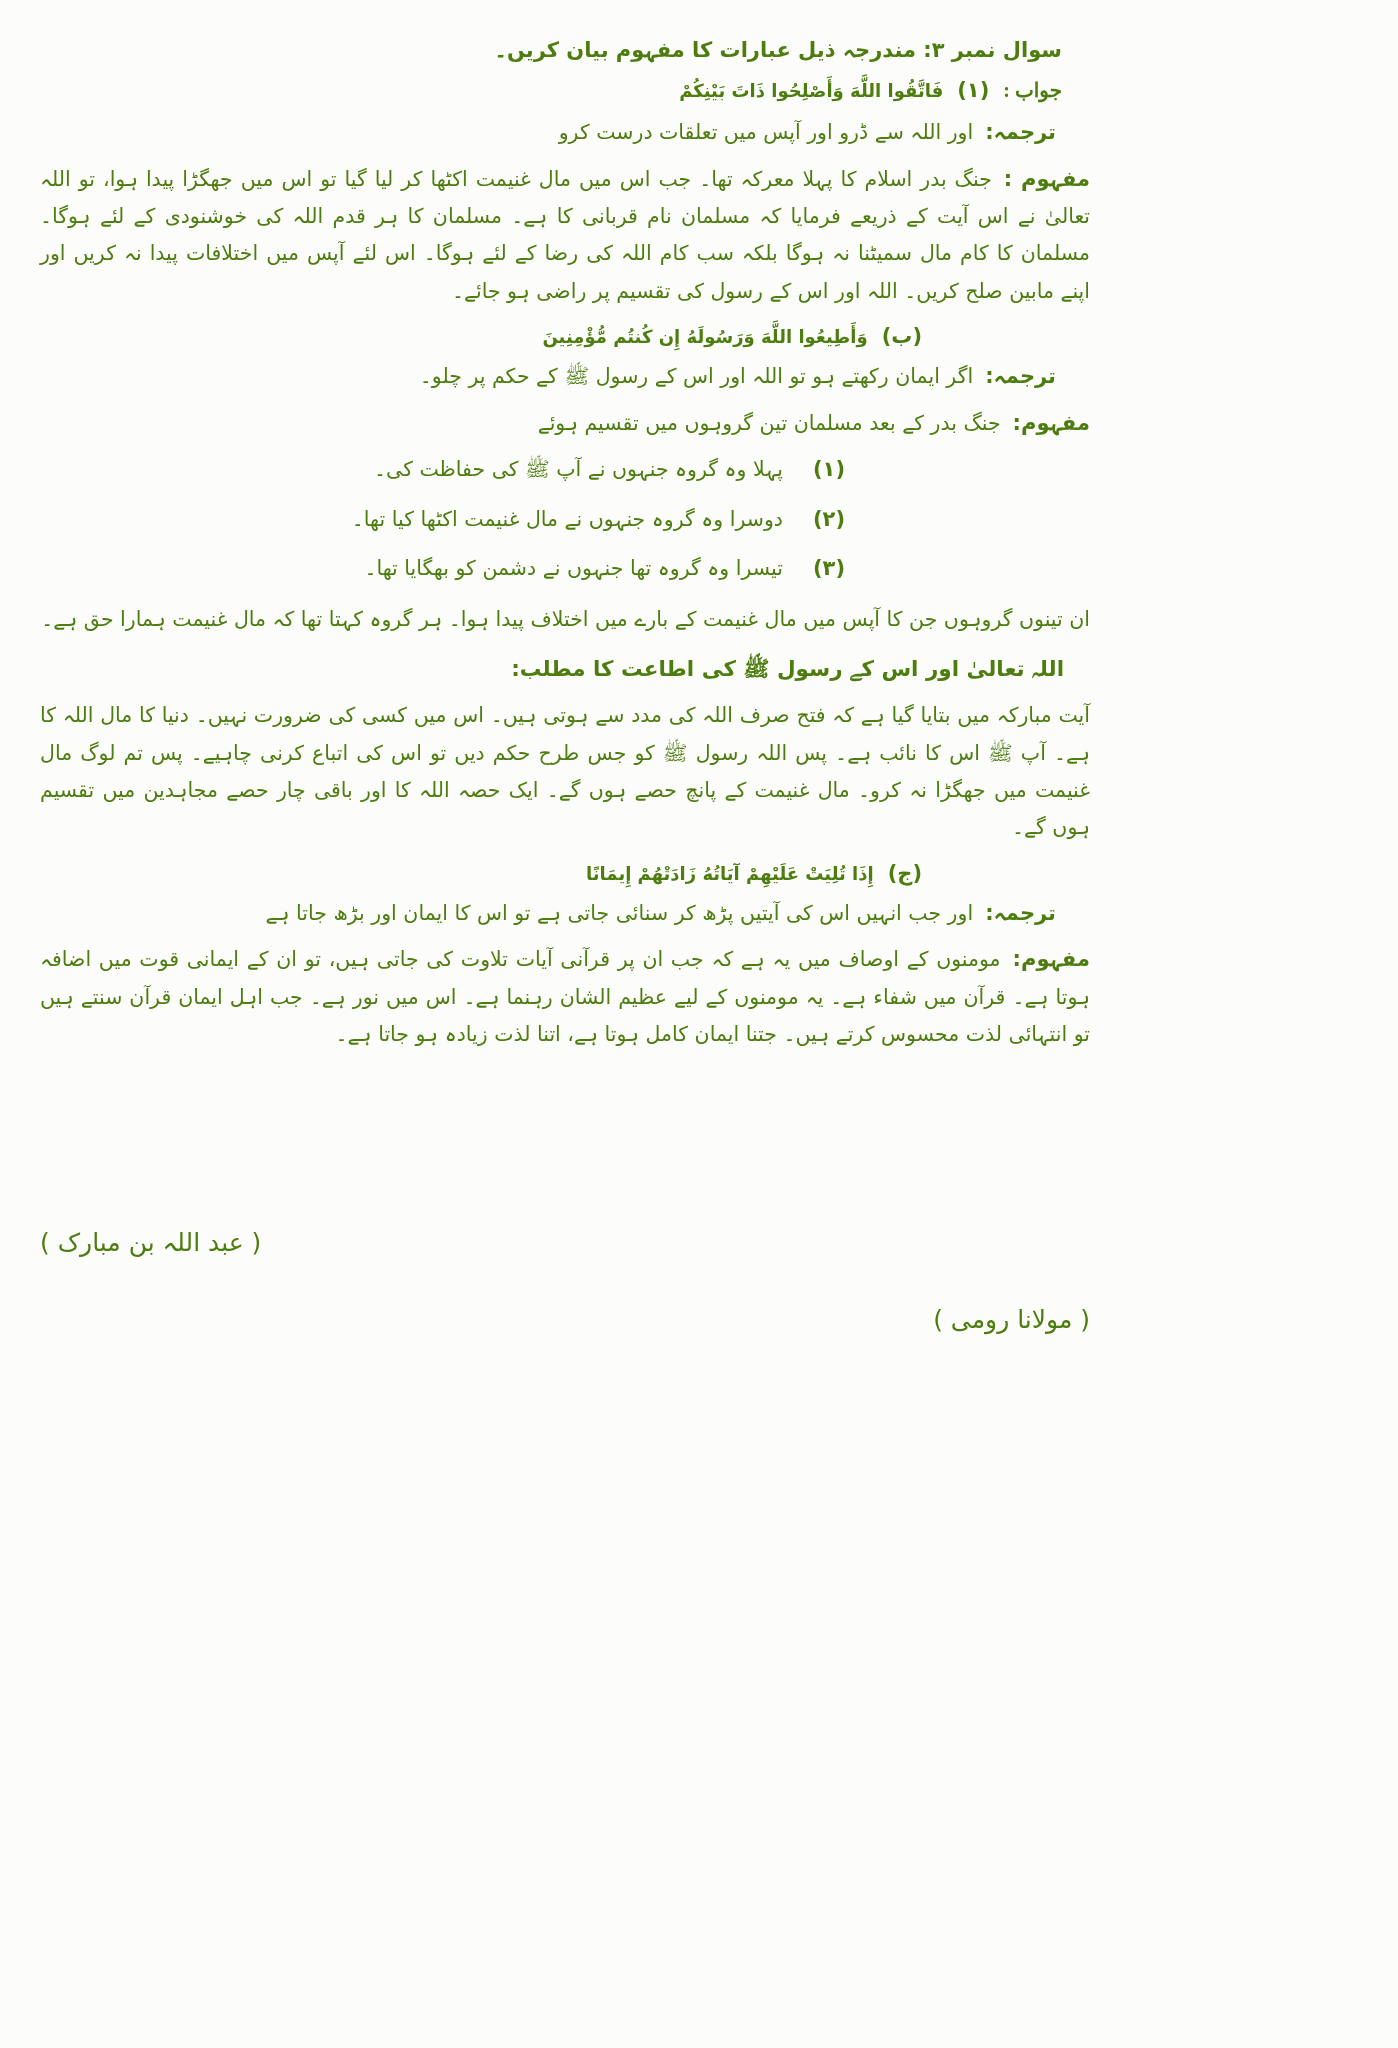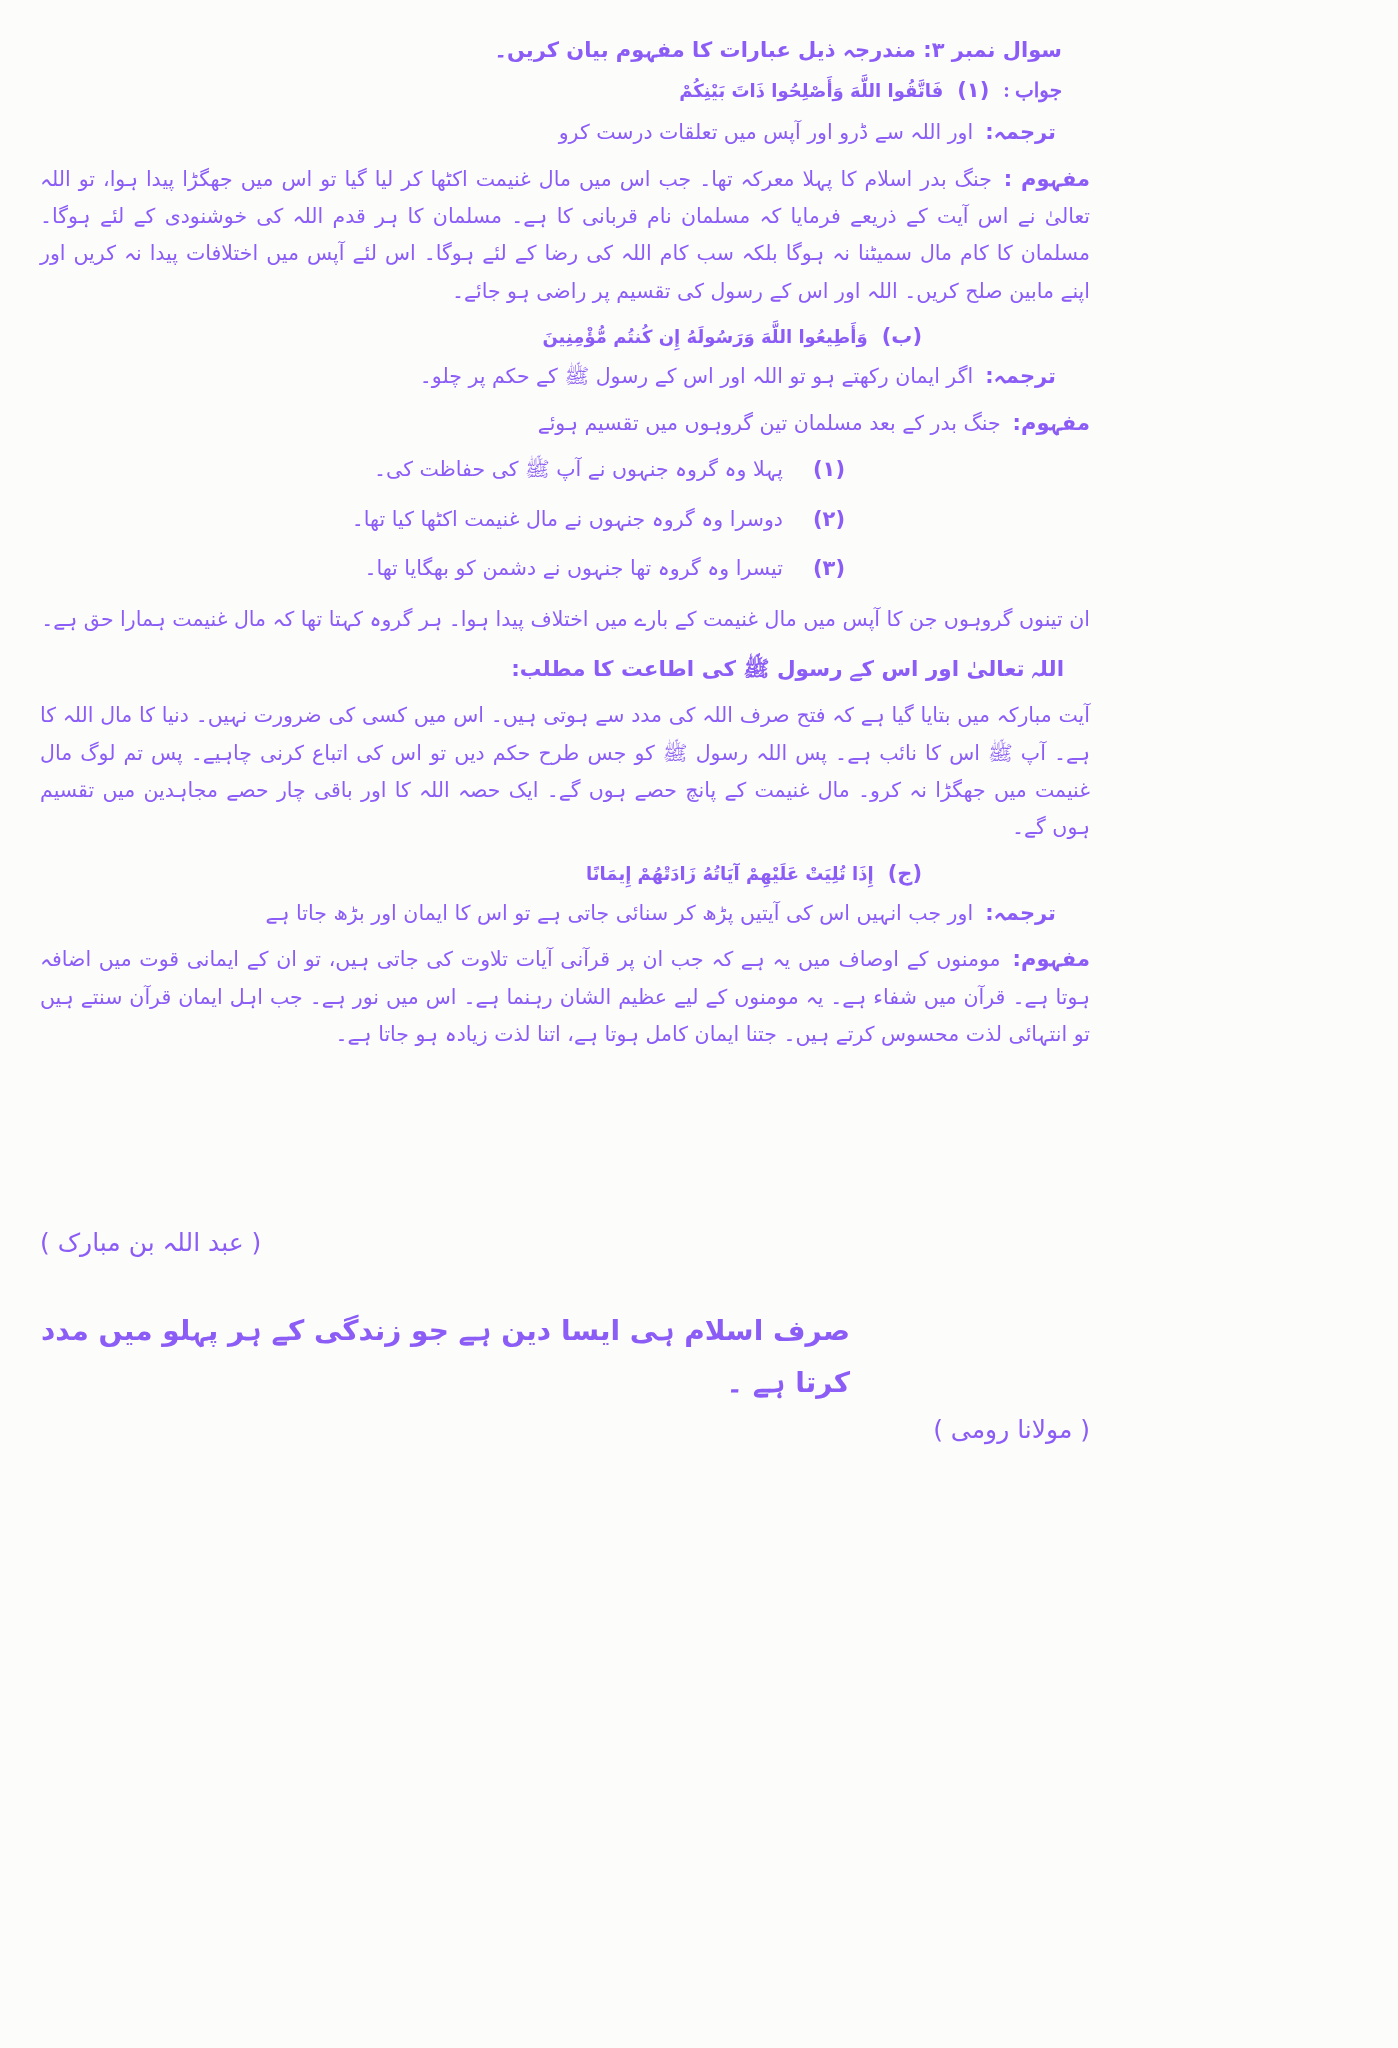--- a/index.html
+++ b/index.html
@@ -8,21 +8,21 @@
     background: #d8d8d8;
   }
   .page {
     position: relative;
     width: 1398px;
     height: 2048px;
     margin: 0 auto;
     background: #fcfcfa;
     font-family: "DejaVu Sans", sans-serif;
     direction: rtl;
-    color: #8b5cf6;
+    color: #4d7c0f;
     overflow: hidden;
   }
   .content {
     position: absolute;
     top: 38px;
     left: 40px;
     width: 1050px;
   }
   p { margin: 0; }
 
@@ -156,19 +156,18 @@
 
     <p class="trans-line"><span class="label">ترجمہ:</span><span>اور جب انہیں اس کی آیتیں پڑھ کر سنائی جاتی ہے تو اس کا ایمان اور بڑھ جاتا ہے</span></p>
 
     <p class="para"><span class="label">مفہوم:</span><span>مومنوں کے اوصاف میں یہ ہے کہ جب ان پر قرآنی آیات تلاوت کی جاتی ہیں، تو ان کے ایمانی قوت میں اضافہ ہوتا ہے۔ قرآن میں شفاء ہے۔ یہ مومنوں کے لیے عظیم الشان رہنما ہے۔ اس میں نور ہے۔ جب اہل ایمان قرآن سنتے ہیں تو انتہائی لذت محسوس کرتے ہیں۔ جتنا ایمان کامل ہوتا ہے، اتنا لذت زیادہ ہو جاتا ہے۔</span></p>
 
     <div class="quotes">
       <div class="quote-block">
         <p class="attribution">( عبد اللہ بن مبارک )</p>
       </div>
       <div class="quote-block">
-        <p class="quote quote-2">صرف اسلام ہی ایسا دین ہے جو زندگی کے ہر پہلو میں مدد کرتا ہے ۔</p>
         <p class="attribution attribution-2">( مولانا رومی )</p>
       </div>
     </div>
 
   </div>
 </div>
 
 </body></html>

